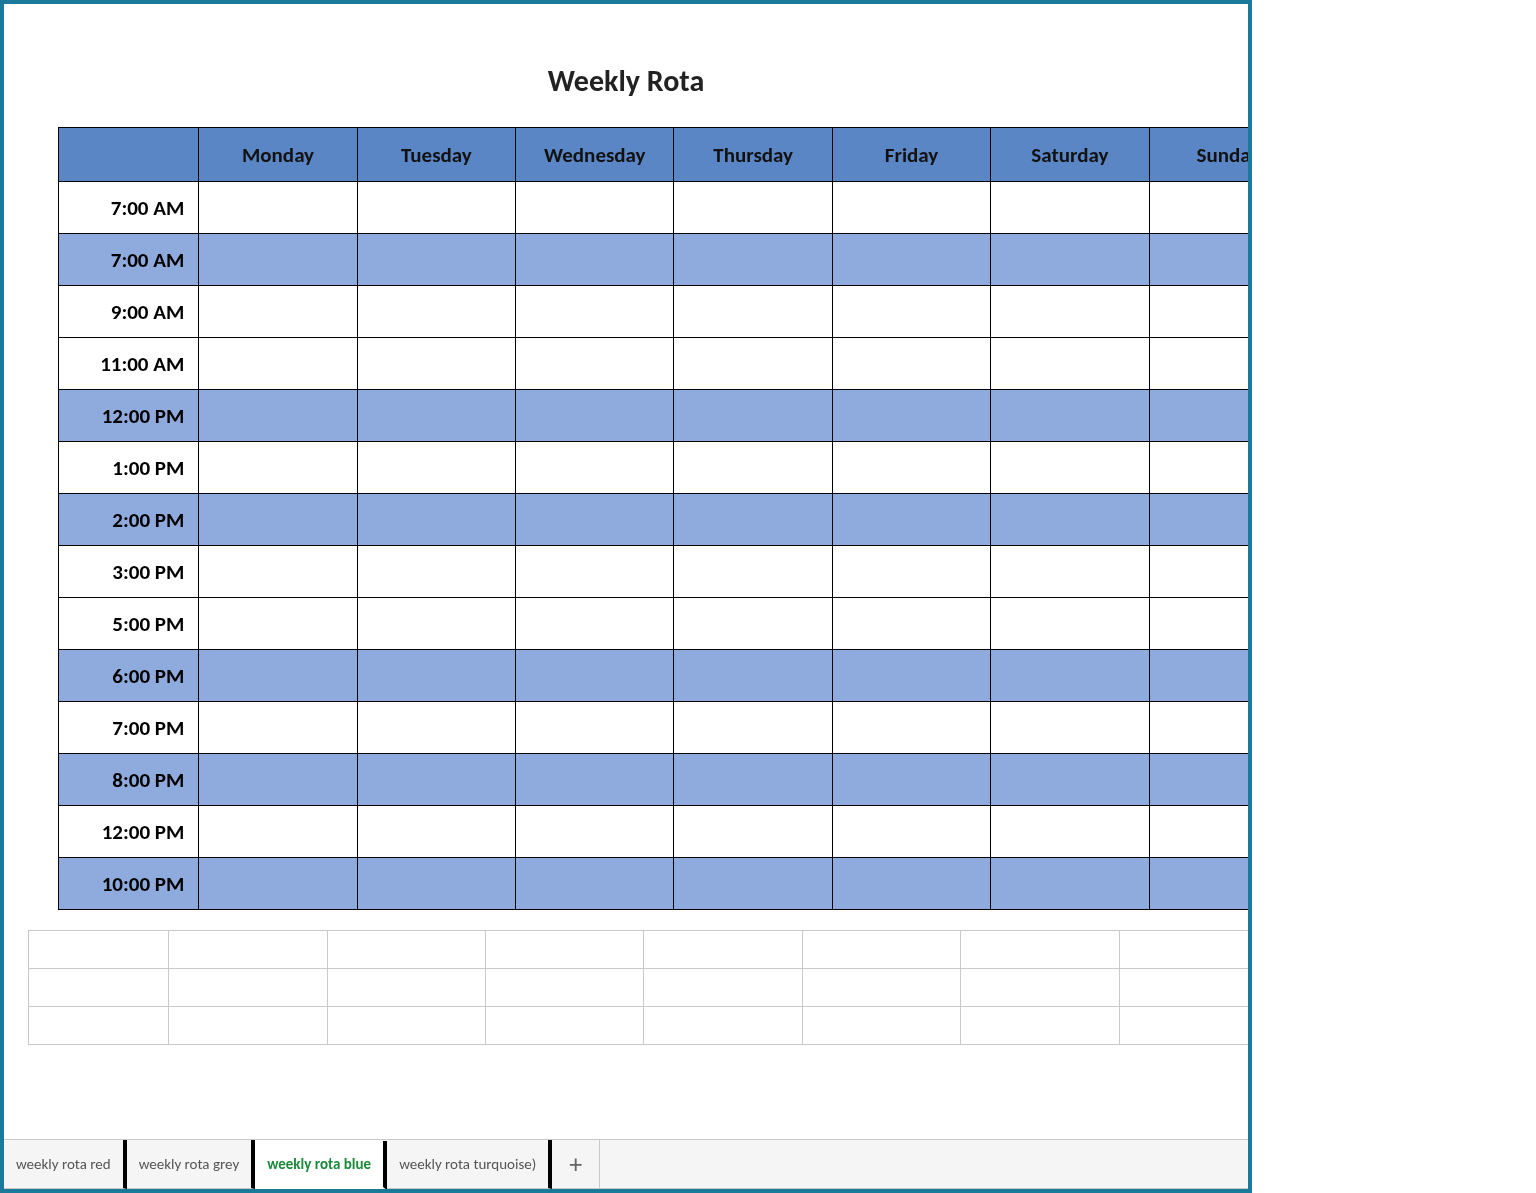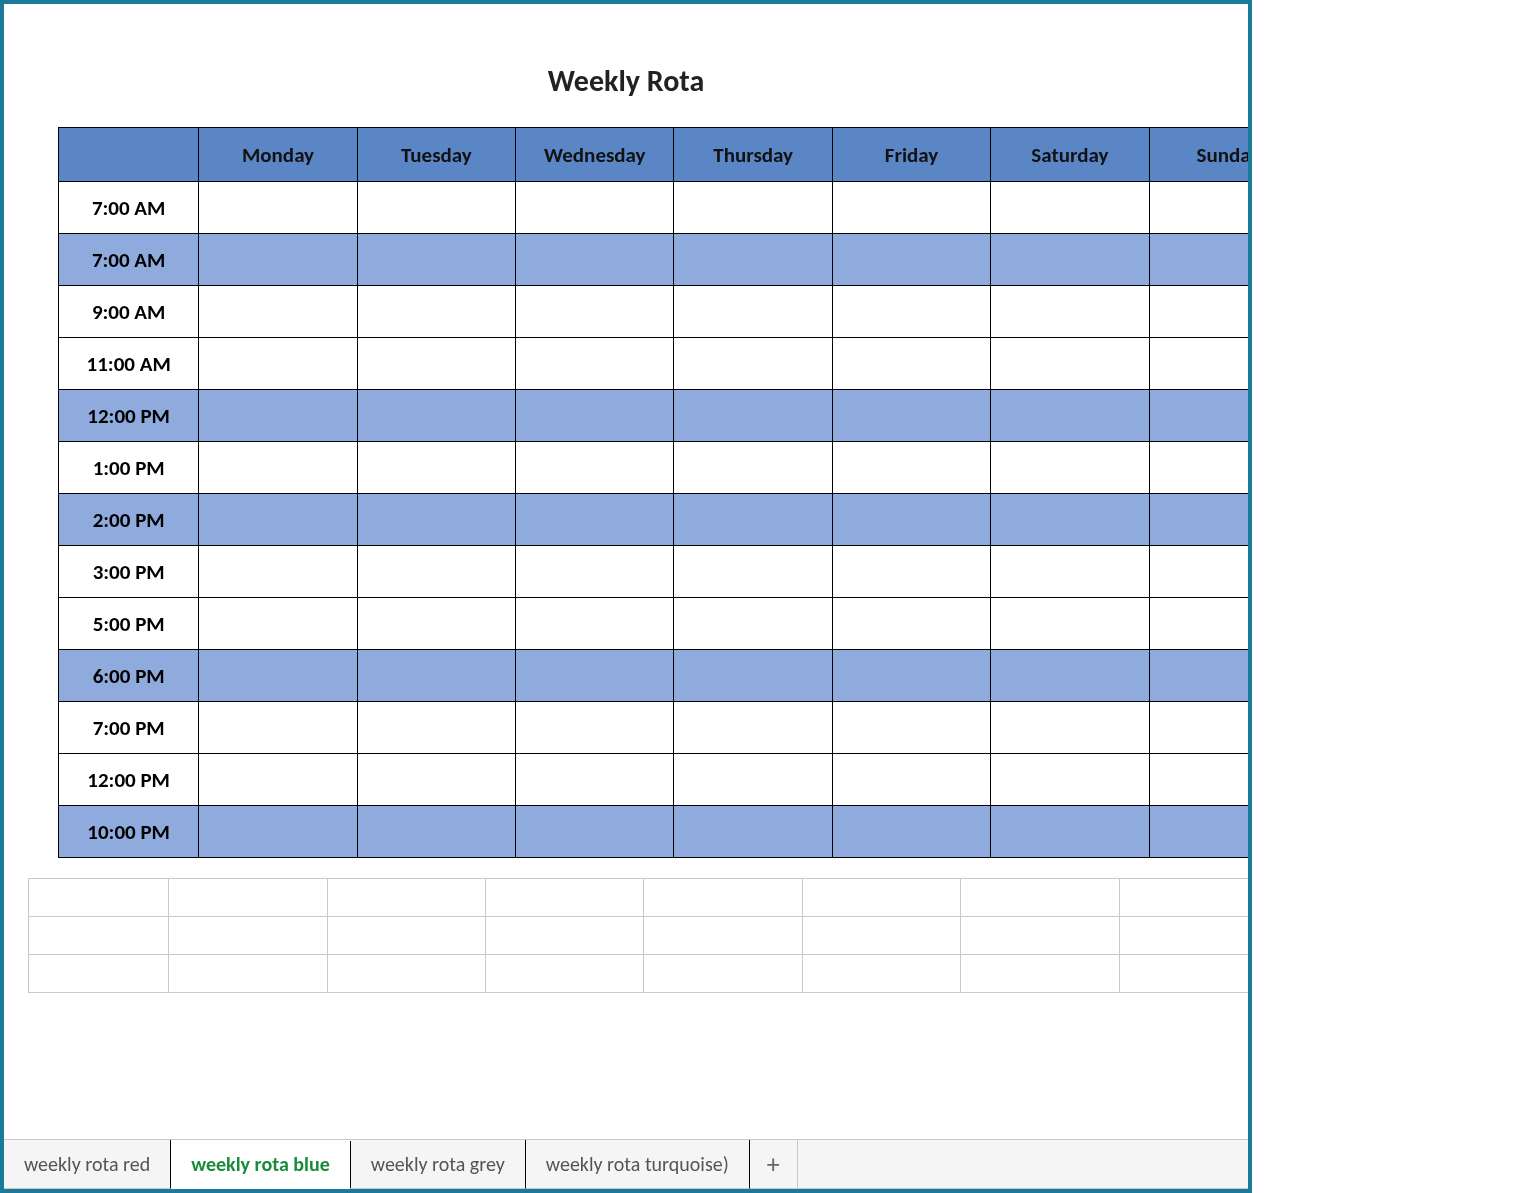--- a/index.html
+++ b/index.html
@@ -55,21 +55,21 @@
   table.rota col.daycol { width: 158px; }
   table.rota thead th {
     background: #5a86c6;
     color: #121212;
     font-weight: 700;
     text-align: center;
     height: 54px;
   }
   .time-cell {
     font-weight: 700;
-    text-align: center;
+    text-align: right;
     white-space: nowrap;
   }
   .row-even td, .row-even .time-cell { background: #8faadc; }
   .row-odd td, .row-odd .time-cell { background: #ffffff; }
   .resize-handle {
     position: absolute;
     right: 0;
     bottom: 0;
     width: 0;
     height: 0;
@@ -101,24 +101,24 @@
     background: #ffffff;
     border-top: 1px solid #c9c9c9;
     display: flex;
     align-items: stretch;
     padding-left: 0;
   }
   .sheet-tab {
     display: flex;
     align-items: center;
     justify-content: center;
-    padding: 0 20px;
-    font-size: 20px;
+    padding: 0 12px;
+    font-size: 15px;
     color: #555;
-    border-right: 1px solid #000000;
+    border-right: 4px solid #000000;
     background: #f5f5f5;
     cursor: pointer;
     white-space: nowrap;
     border-bottom: 1px solid #c9c9c9;
   }
   .sheet-tab.active {
     background: #ffffff;
     color: #1b8a3b;
     font-weight: 700;
     border-bottom: 3px solid #ffffff;
@@ -285,20 +285,30 @@
             <tr class="row-odd">
               <td class="time-cell">7:00 PM</td>
               <td></td>
               <td></td>
               <td></td>
               <td></td>
               <td></td>
               <td></td>
               <td></td>
             </tr>
+            <tr class="row-even">
+              <td class="time-cell">8:00 PM</td>
+              <td></td>
+              <td></td>
+              <td></td>
+              <td></td>
+              <td></td>
+              <td></td>
+              <td></td>
+            </tr>
             <tr class="row-odd">
               <td class="time-cell">12:00 PM</td>
               <td></td>
               <td></td>
               <td></td>
               <td></td>
               <td></td>
               <td></td>
               <td></td>
             </tr>
@@ -359,20 +369,20 @@
             <td></td>
             <td></td>
         </tr>
       </tbody>
     </table>
 
   </div>
 
   <div class="sheet-bar">
     <div class="sheet-tab first">weekly rota red</div>
+    <div class="sheet-tab">weekly rota grey</div>
     <div class="sheet-tab active">weekly rota blue</div>
-    <div class="sheet-tab">weekly rota grey</div>
     <div class="sheet-tab">weekly rota turquoise)</div>
     <div class="new-sheet">+</div>
     <div class="sheet-bar-fill"></div>
   </div>
 
 </div>
 
 </body></html>

